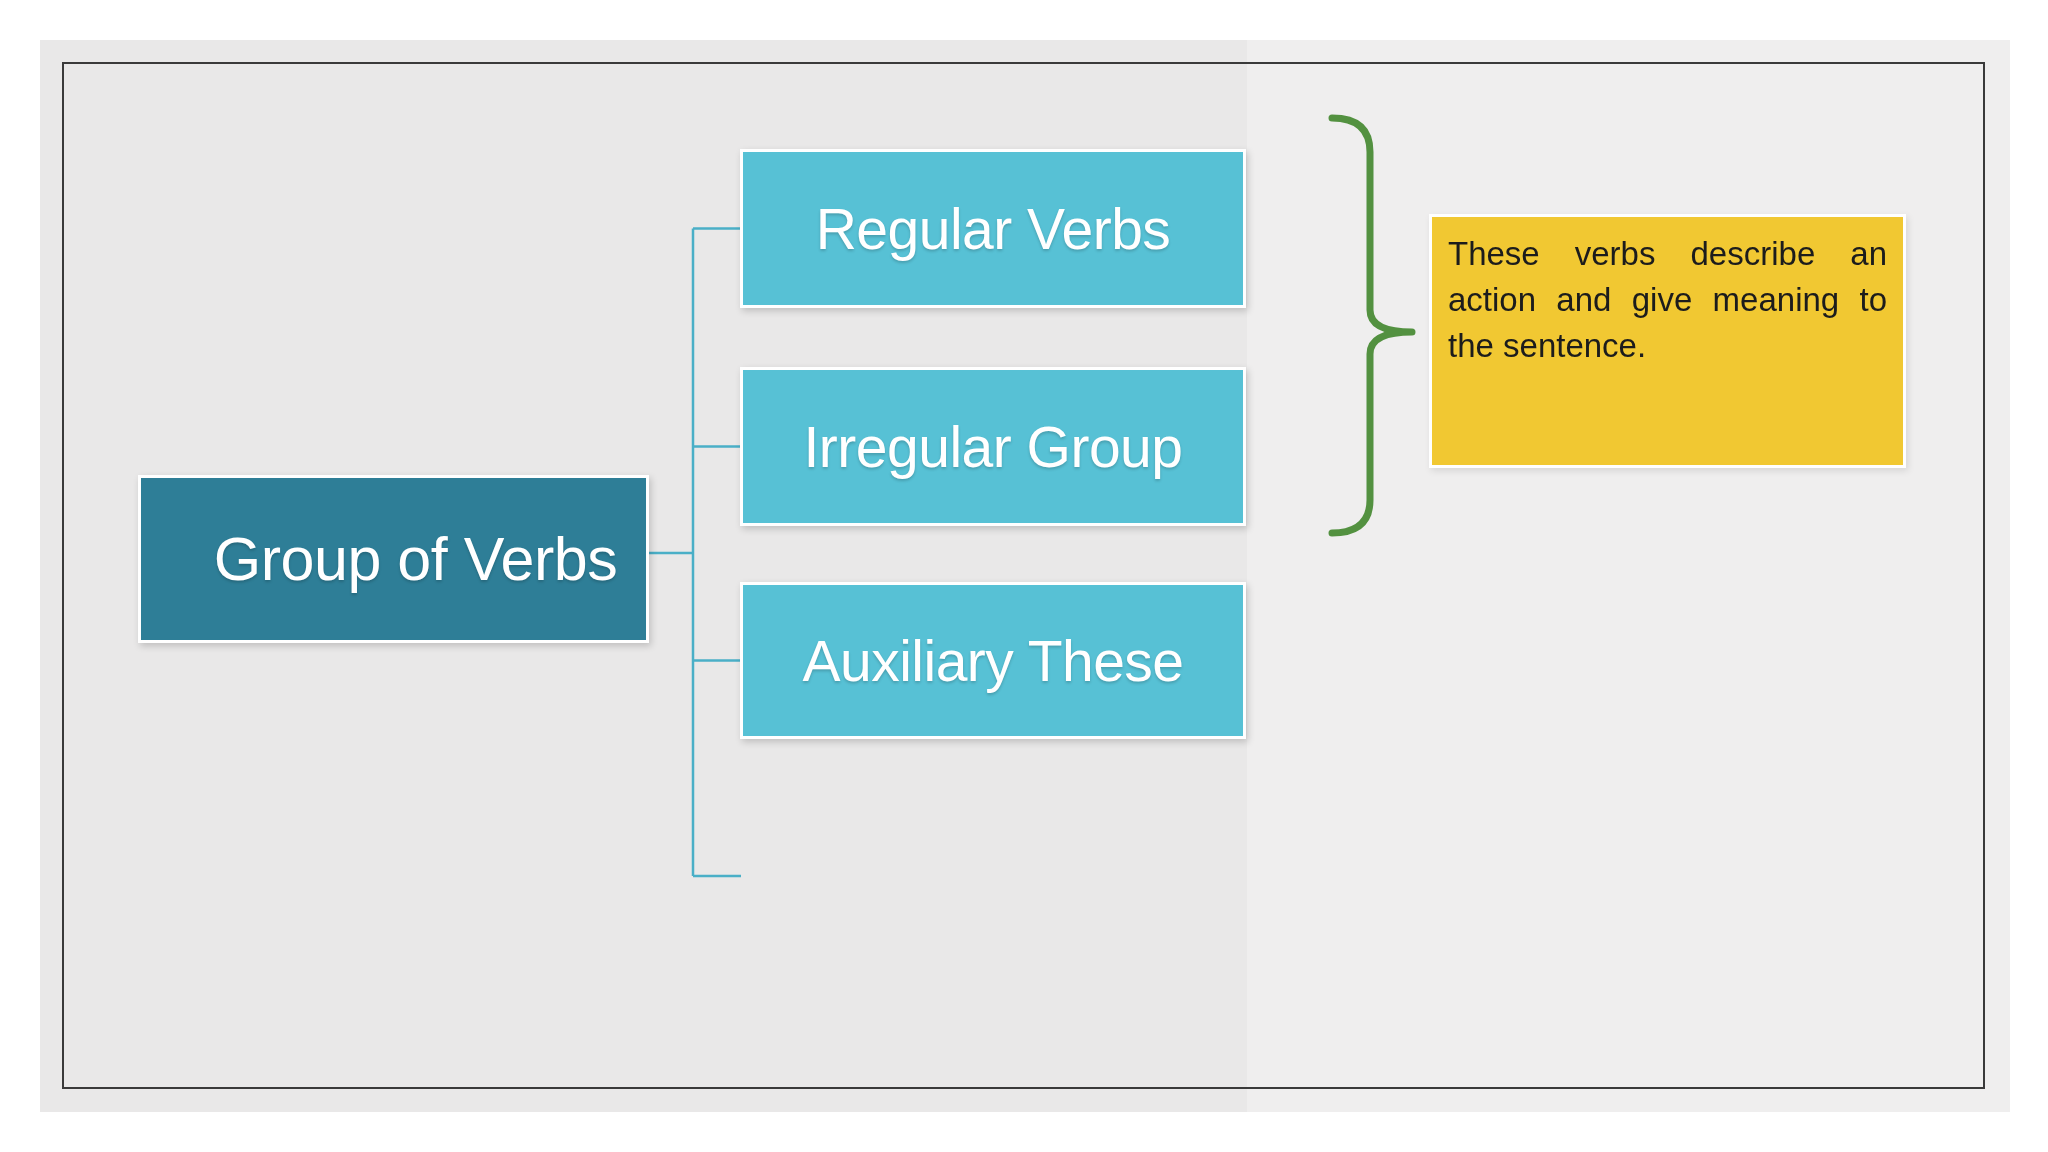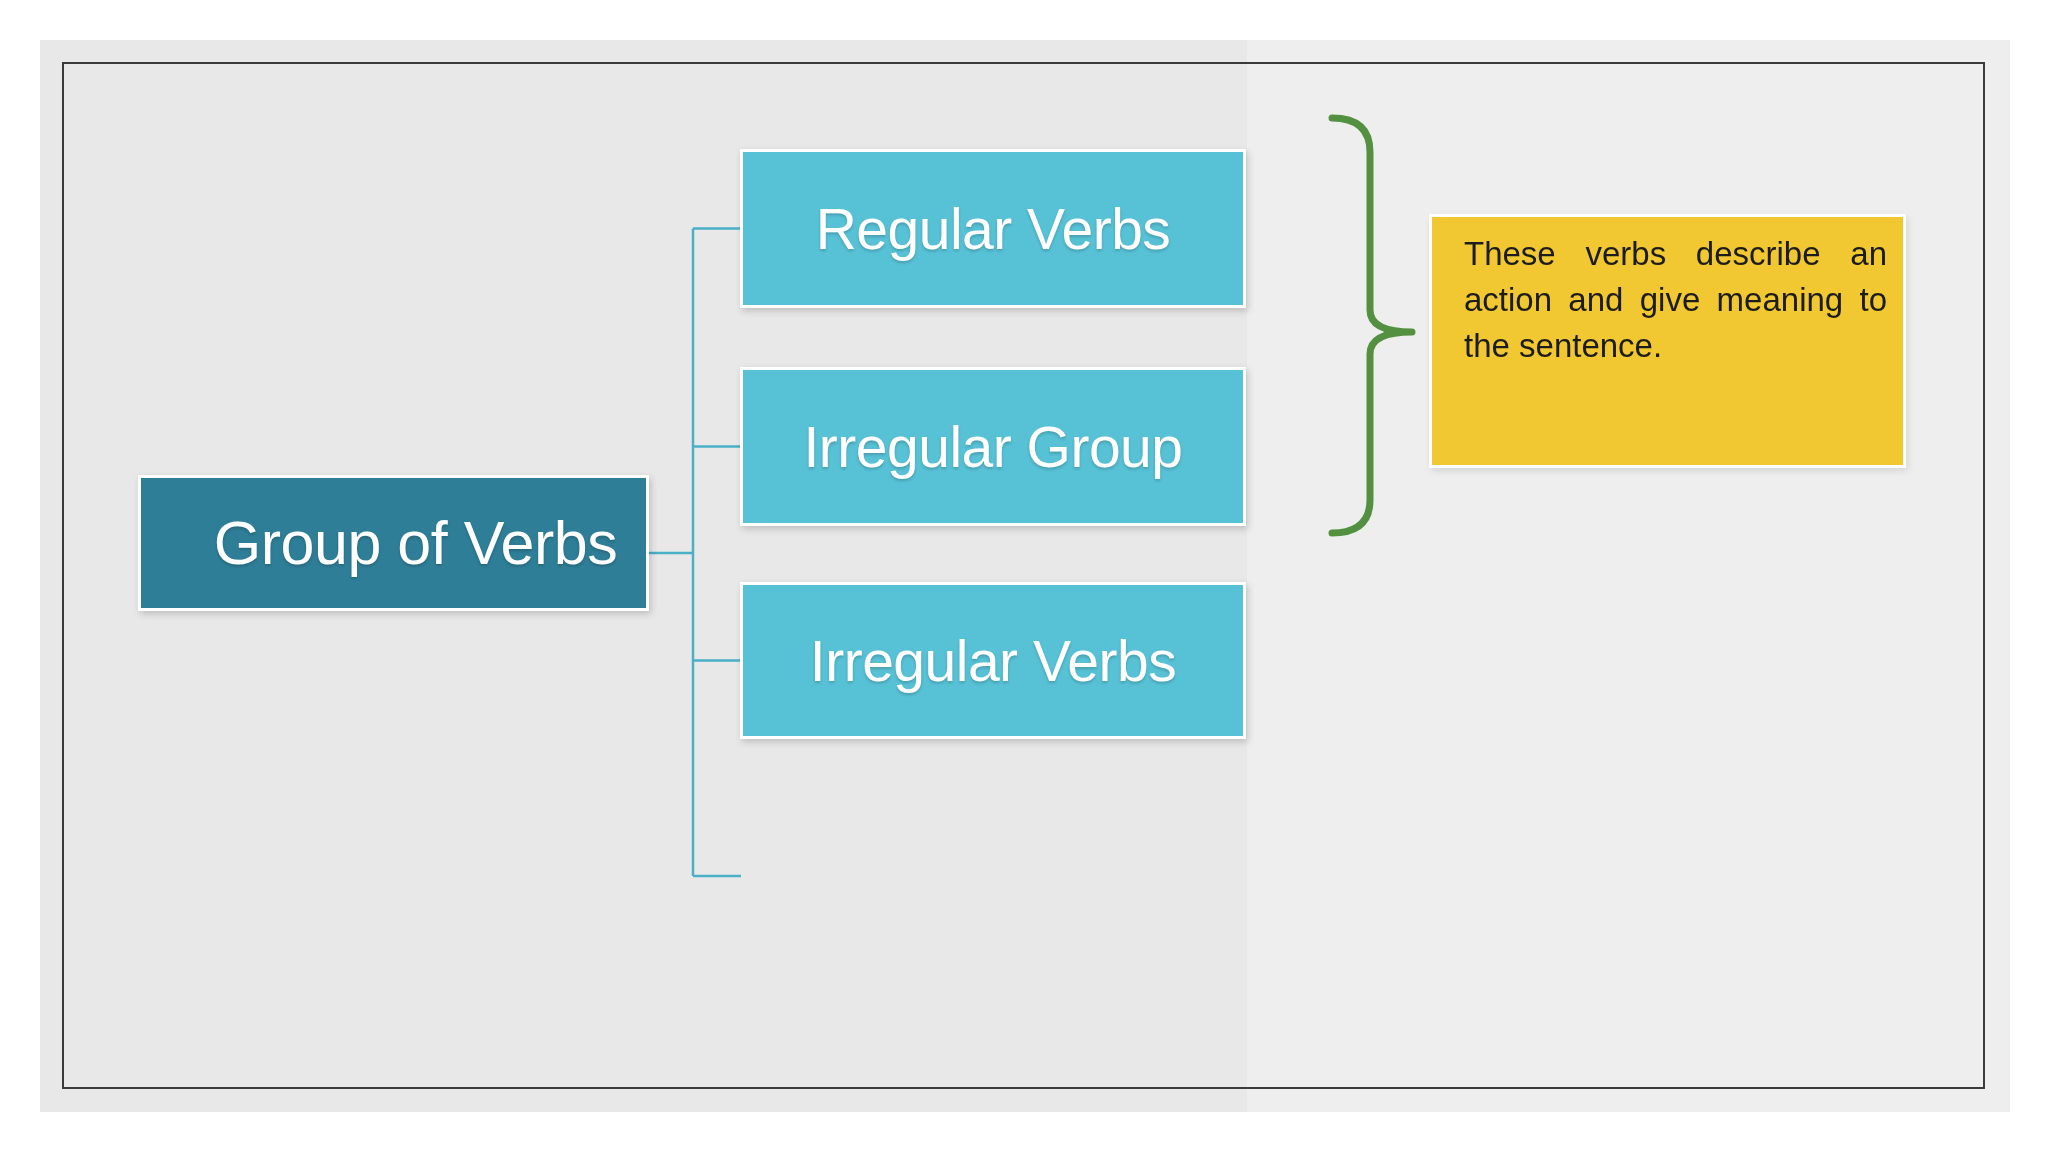--- a/index.html
+++ b/index.html
@@ -45,21 +45,21 @@
     align-items: center;
     justify-content: center;
     color: #ffffff;
     box-shadow: 2px 3px 7px rgba(0,0,0,0.18);
     letter-spacing: -0.5px;
     white-space: nowrap;
   }
   .node .lbl { text-shadow: 0 2px 3px rgba(0,0,0,0.18); }
   .node-root {
     left: 98px; top: 435px;
-    width: 511px; height: 136px;
+    width: 511px; height: 168px;
     background: #2e7e97;
     font-size: 61px;
     padding-left: 44px;
   }
   .node-child {
     left: 700px;
     width: 506px;
     background: #57c1d5;
     font-size: 57px;
   }
@@ -76,21 +76,20 @@
     border: 3px solid #ffffff;
     box-shadow: 2px 3px 7px rgba(0,0,0,0.10);
   }
   .note-text {
     display: block;
     padding: 14px 16px 0 16px;
     font-size: 33px;
     line-height: 46px;
     color: #1c1c1c;
     text-align: justify;
-    margin-left: 16px;
   }
 </style>
 </head>
 <body>
 
 <div class="slide">
 
   <div class="light-band"></div>
 
   <svg class="connectors" viewBox="0 0 1970 1072" xmlns="http://www.w3.org/2000/svg">
@@ -110,21 +109,21 @@
 
   <div class="node node-child node-regular">
     <span class="lbl">Regular Verbs</span>
   </div>
 
   <div class="node node-child node-irregular">
     <span class="lbl">Irregular Group</span>
   </div>
 
   <div class="node node-child node-auxiliary">
-    <span class="lbl">Irregular Verbs</span>
+    <span class="lbl">Auxiliary These</span>
   </div>
 
 
   <svg class="brace-svg" viewBox="0 0 1970 1072" xmlns="http://www.w3.org/2000/svg">
     <path d="M 1292,78
              Q 1330,78 1330,112
              L 1330,270
              Q 1330,292 1372,292
              Q 1330,292 1330,314
              L 1330,460

